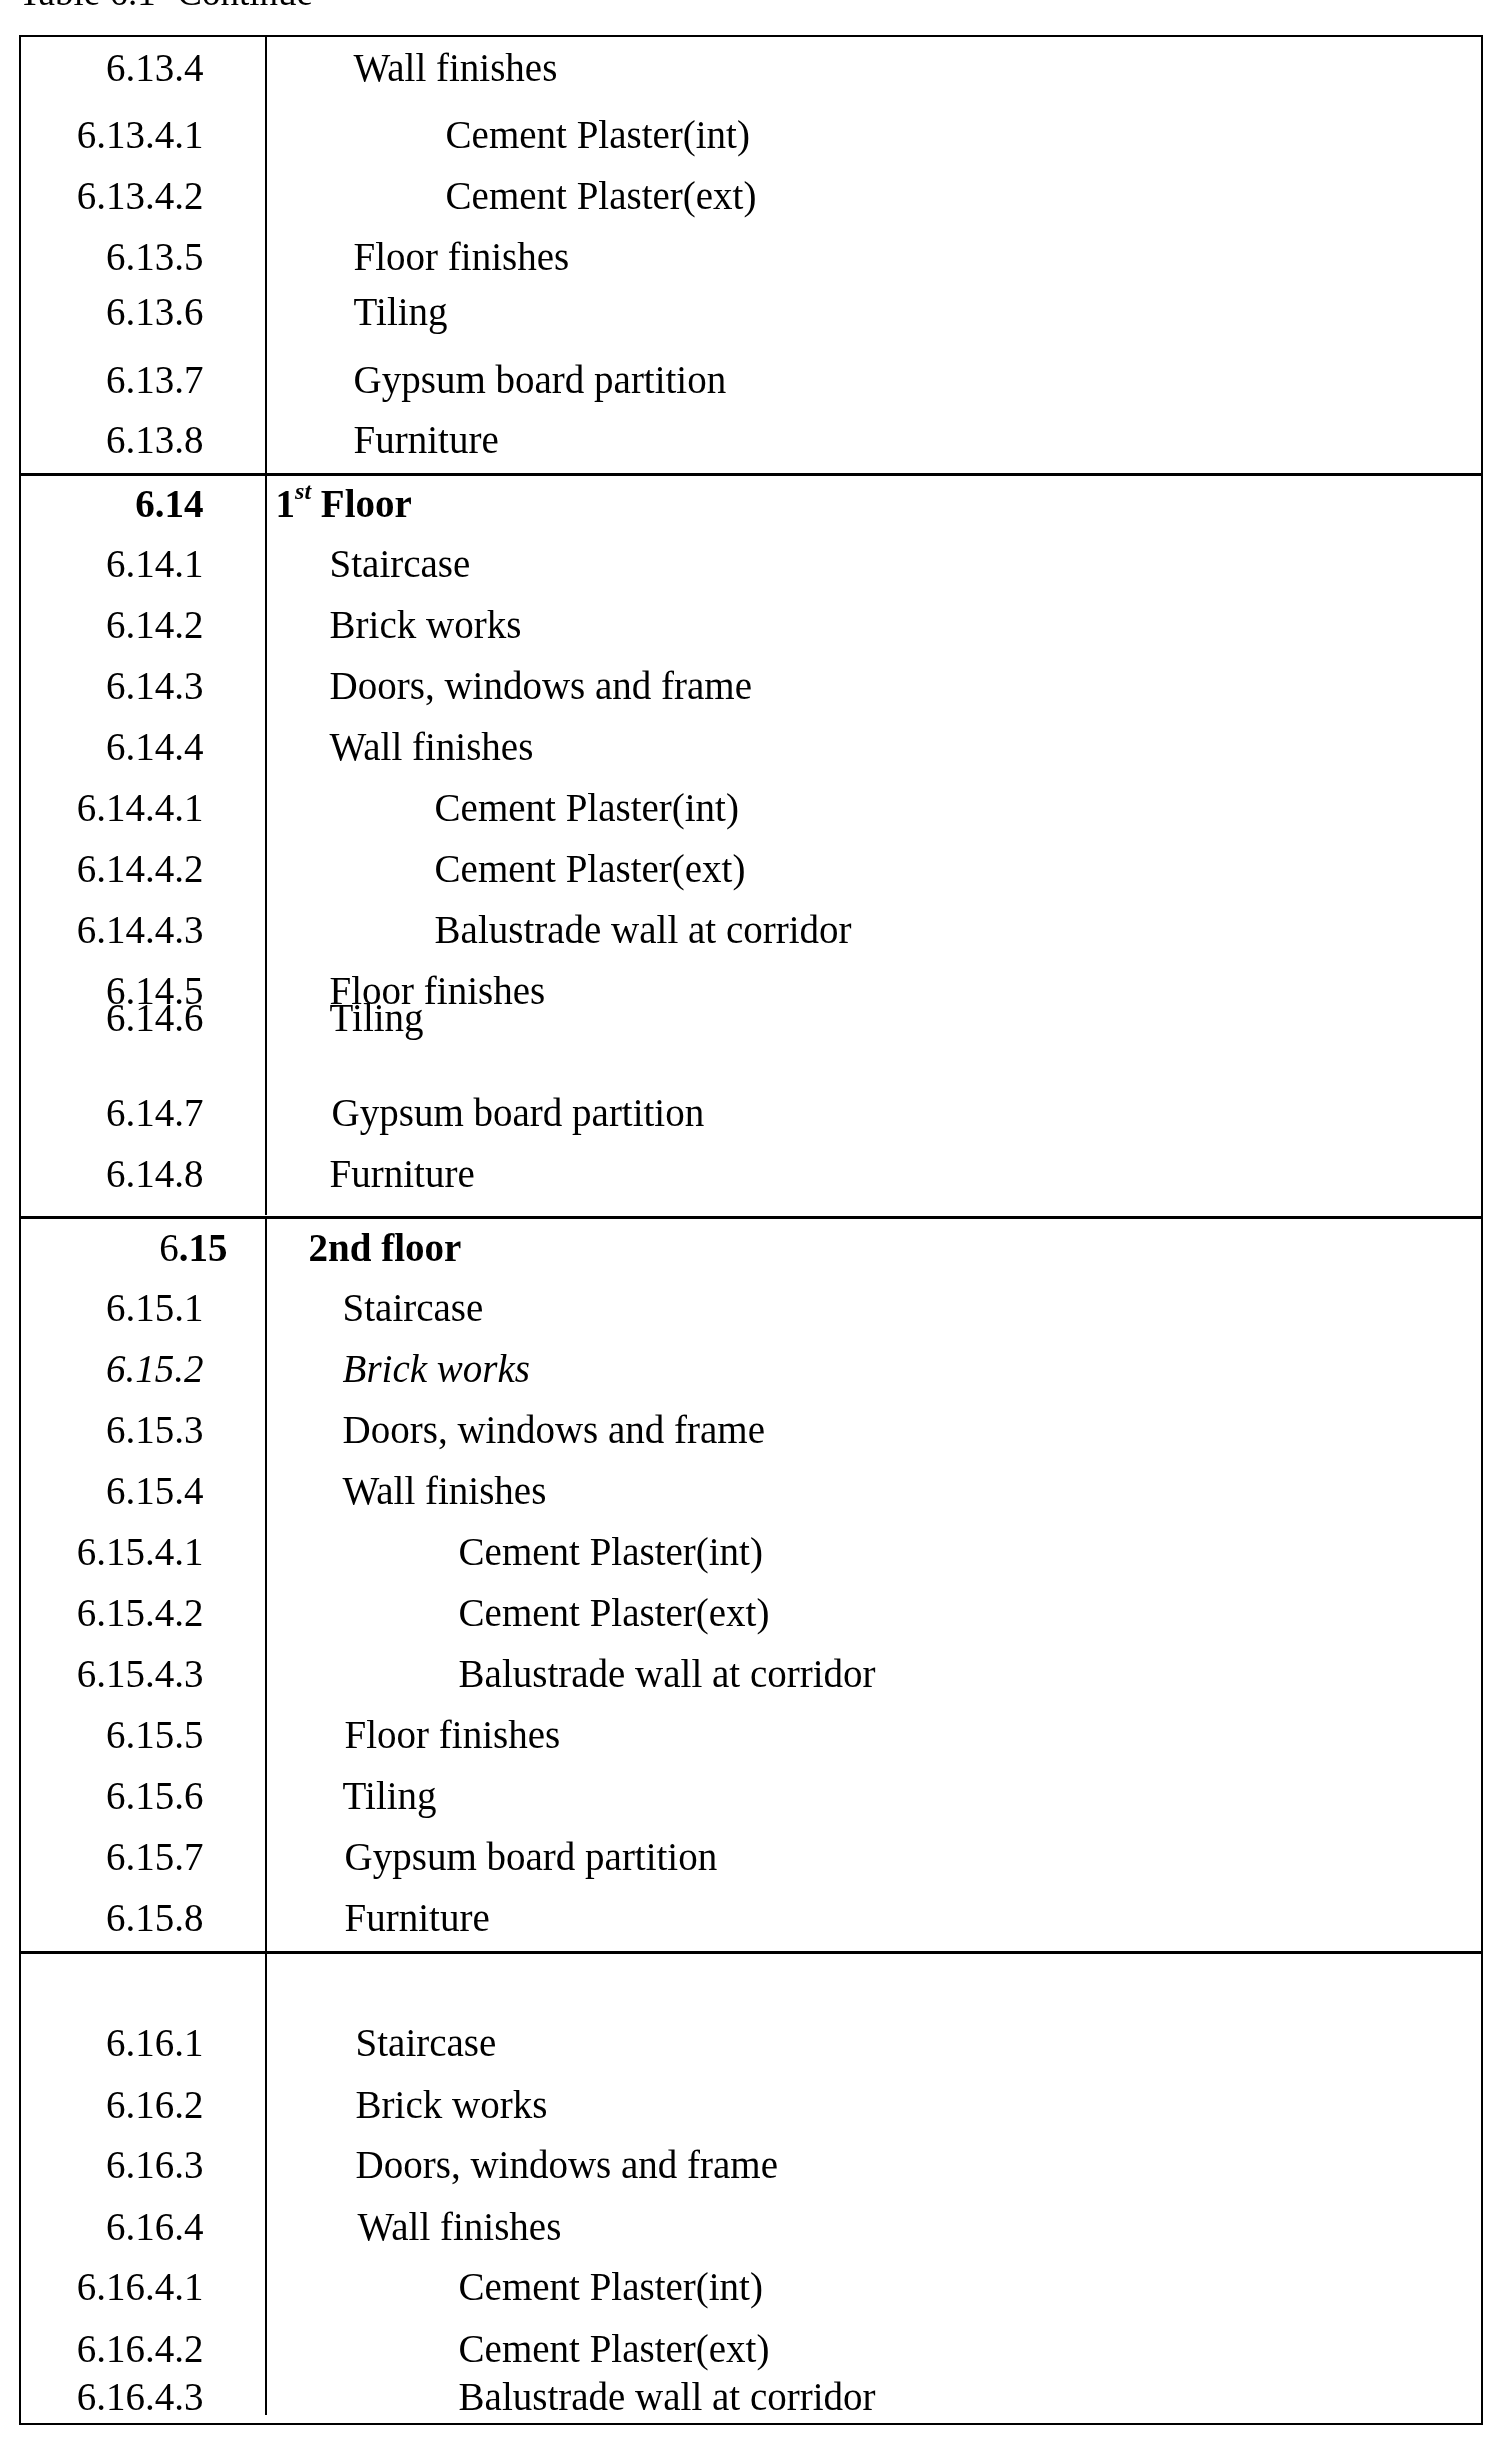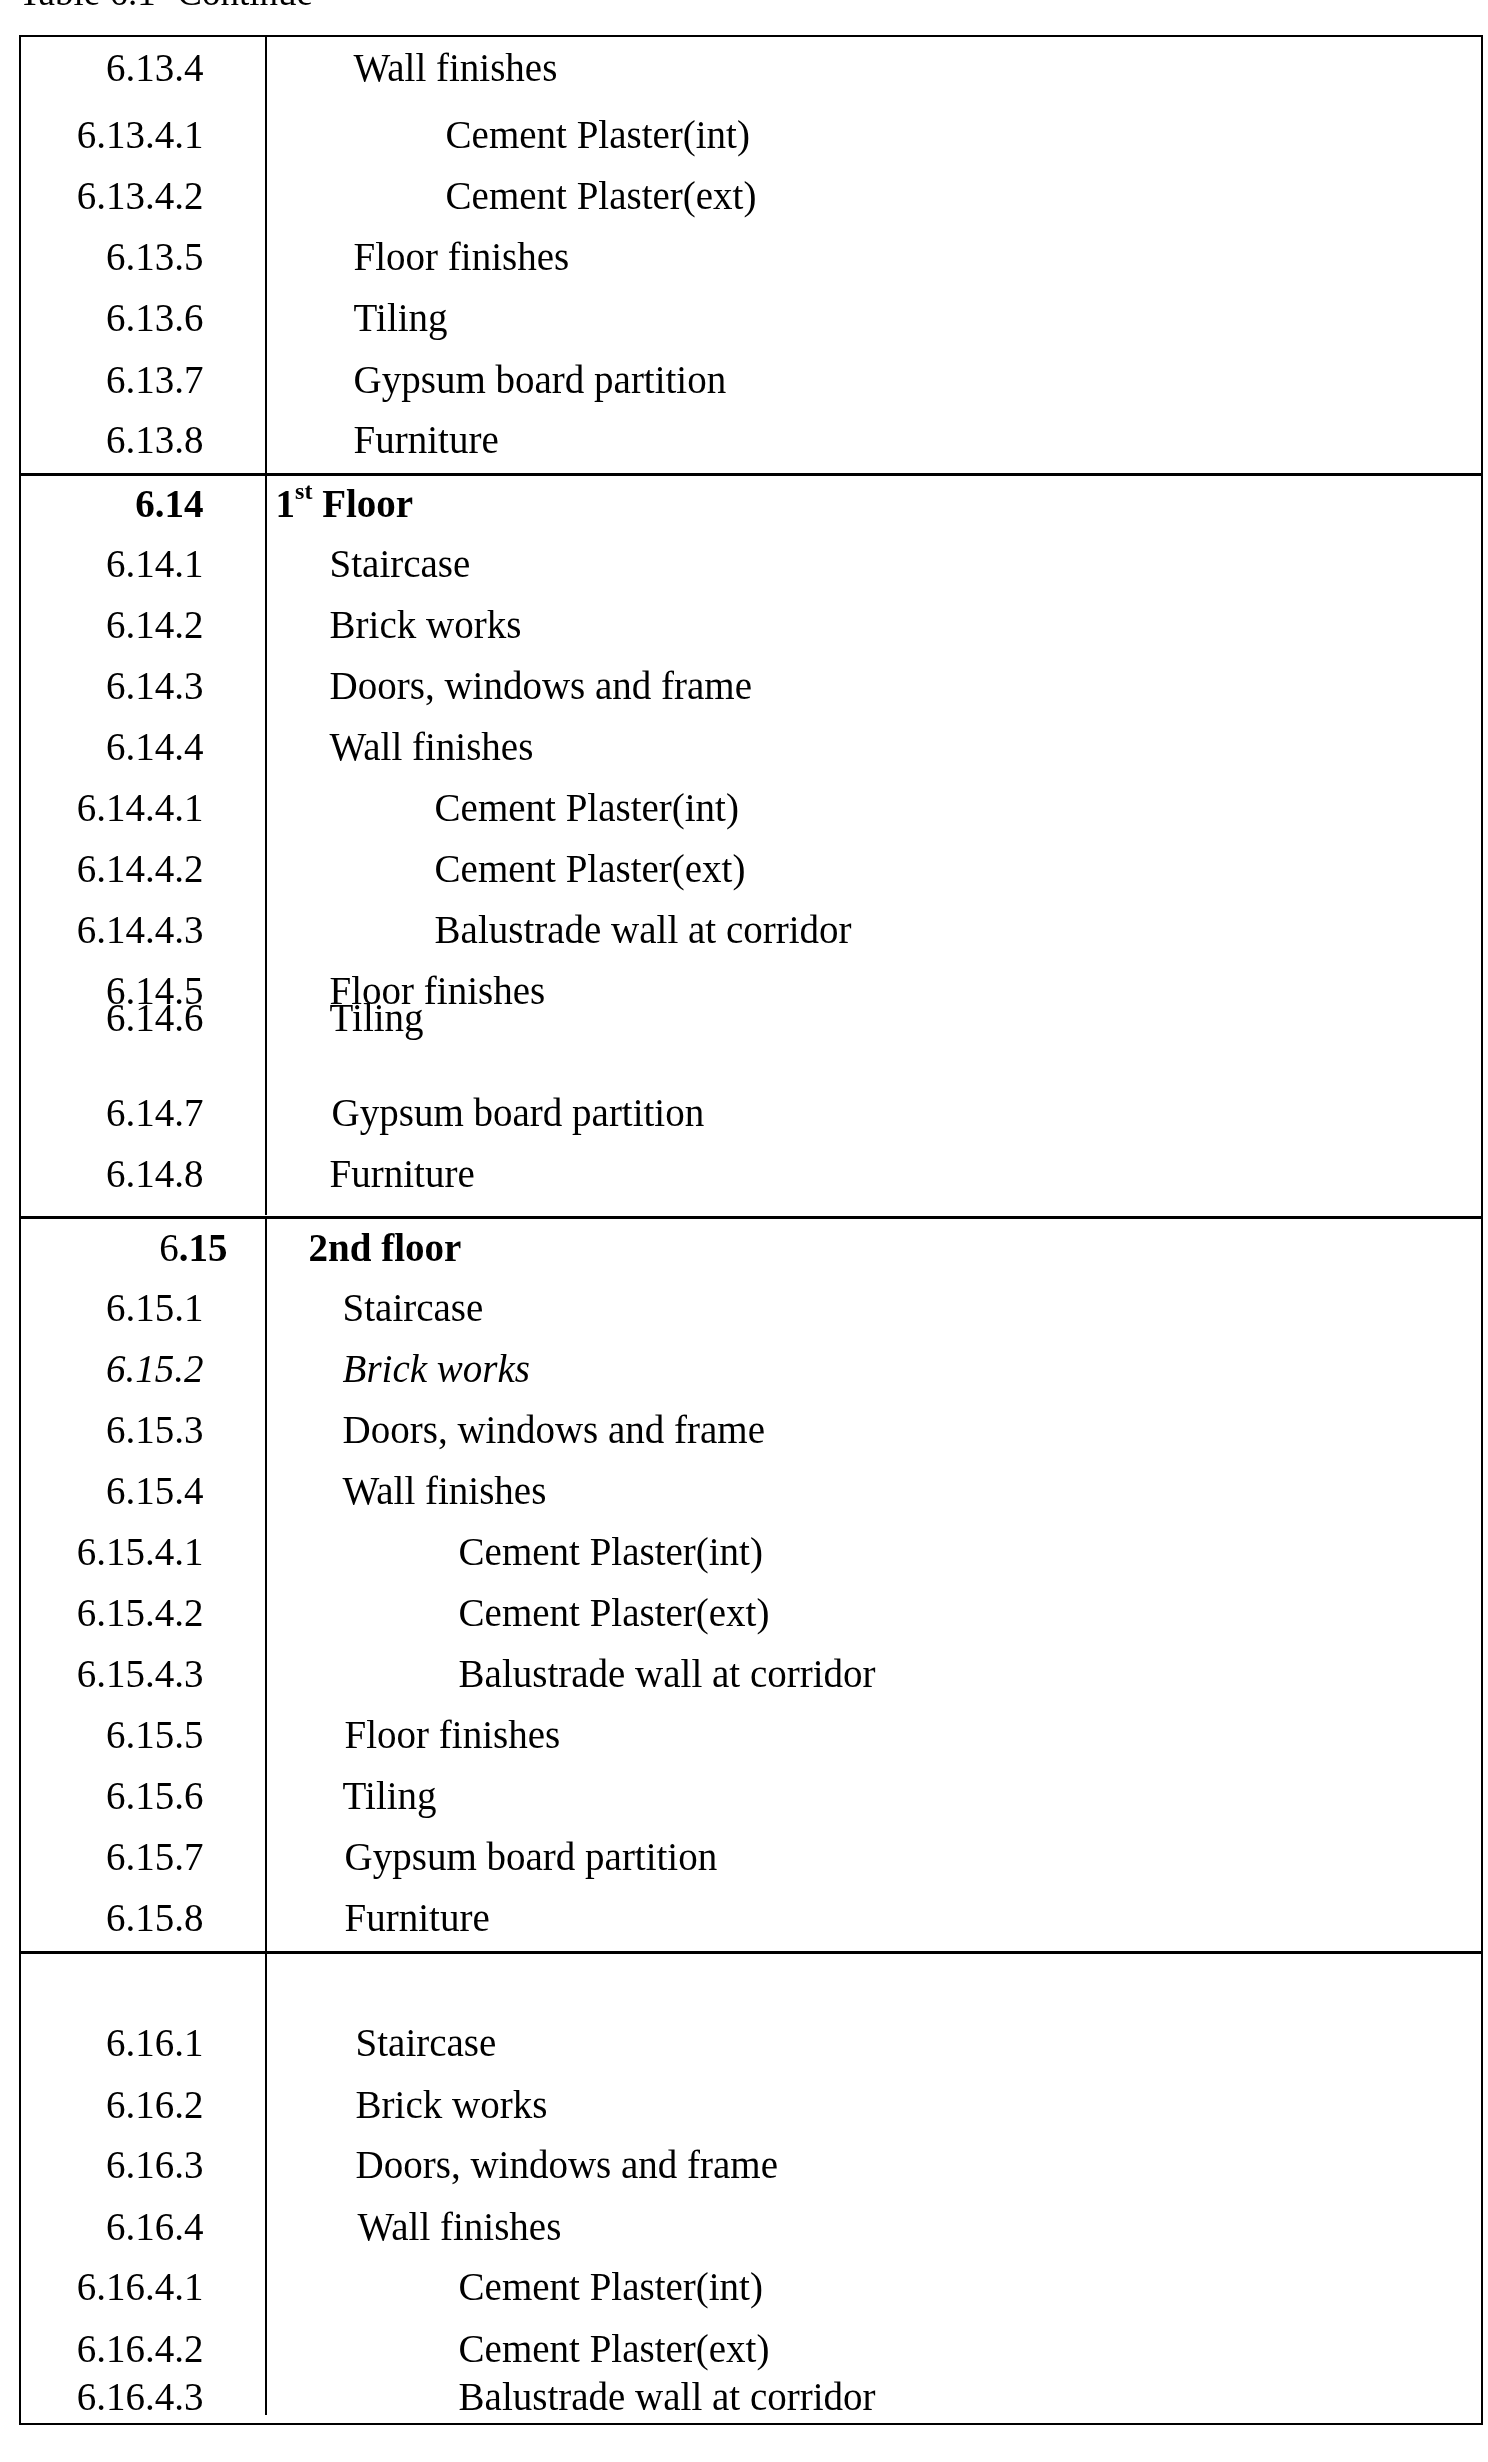--- a/index.html
+++ b/index.html
@@ -8,21 +8,21 @@
   .caption { position: absolute; left: 18.6px; top: -28px; font-size: 37px; line-height: 41px; white-space: nowrap; }
   .table { position: absolute; left: 18.6px; top: 35px; width: 1464px; height: 2390px;
            border: 2.8px solid #000; box-sizing: border-box; }
   .divider { position: absolute; left: 244px; width: 2.8px; background: #000; }
   .hline { position: absolute; left: 0; right: 0; height: 2.8px; background: #000; }
   .row { position: absolute; left: 0; right: 0; height: 61px; }
   .num { position: absolute; left: 0; width: 183px; text-align: right; font-size: 39px; line-height: 61px; white-space: nowrap; }
   .txt { position: absolute; font-size: 39px; line-height: 61px; white-space: nowrap; }
   .bold { font-weight: bold; }
   .nb { font-weight: normal; }
-  sup { font-size: 24px; line-height: 0; position: relative; top: -3.7px; }
+  sup { font-size: 24px; line-height: 0; position: relative; top: -3.7px; font-style: italic; }
 </style>
 </head>
 <body>
 
 <div class="caption">Table 6.1- Continue</div>
 
 <div class="table">
 
   <div class="divider" style="top:0;height:436px;"></div>
   <div class="divider" style="top:438px;height:740px;"></div>
@@ -42,21 +42,21 @@
     <span class="txt" style="left:425px;">Cement Plaster(int)</span>
   </div>
   <div class="row" style="top:128px;">
     <span class="num">6.13.4.2</span>
     <span class="txt" style="left:425px;">Cement Plaster(ext)</span>
   </div>
   <div class="row" style="top:189px;">
     <span class="num">6.13.5</span>
     <span class="txt" style="left:333px;">Floor finishes</span>
   </div>
-  <div class="row" style="top:250px;">
+  <div class="row" style="top:244px;">
     <span class="num">6.13.6</span>
     <span class="txt" style="left:333px;">Tiling</span>
   </div>
   <div class="row" style="top:312px;">
     <span class="num">6.13.7</span>
     <span class="txt" style="left:333px;">Gypsum board partition</span>
   </div>
   <div class="row" style="top:372px;">
     <span class="num">6.13.8</span>
     <span class="txt" style="left:333px;">Furniture</span>

